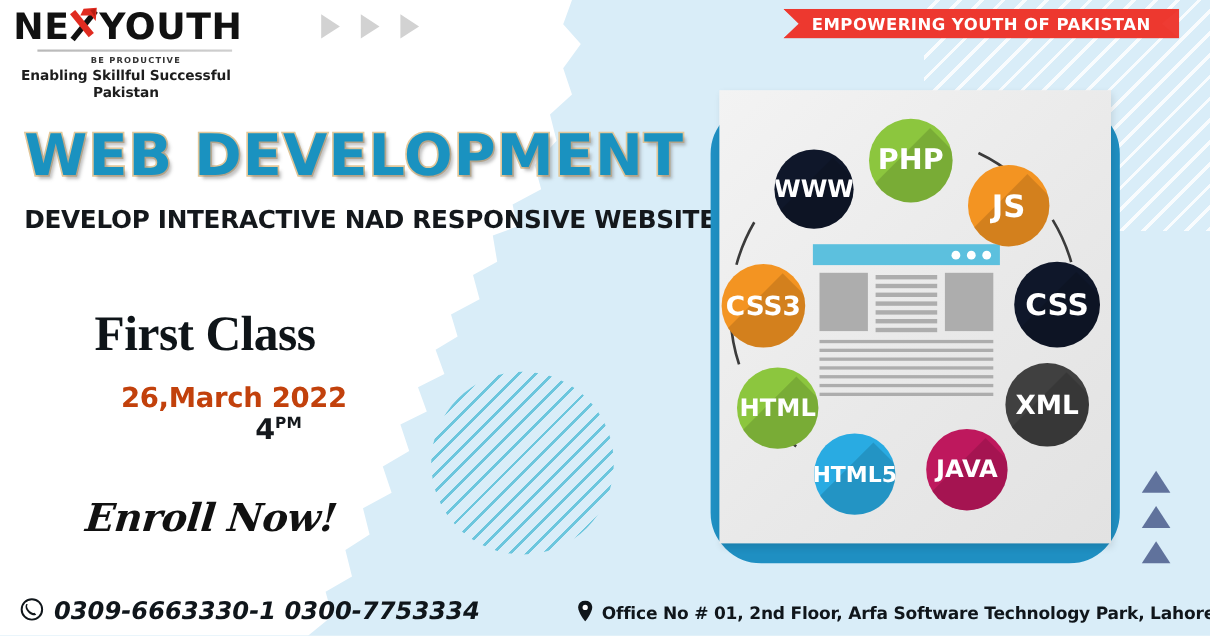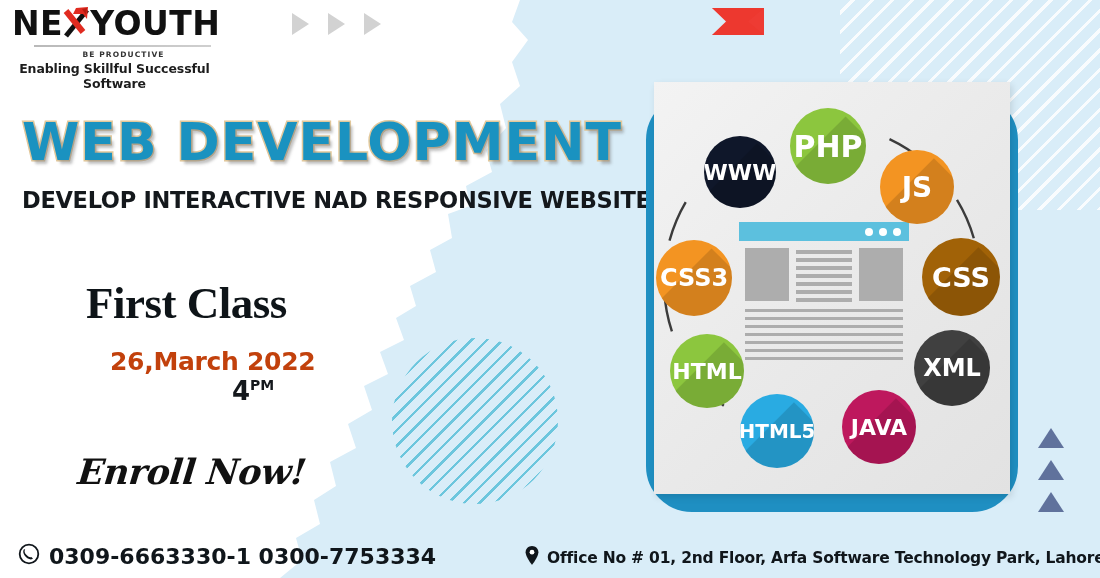--- a/index.html
+++ b/index.html
@@ -199,20 +199,21 @@
     position:absolute; left:18px; top:543px;
     display:flex; align-items:center; gap:9px;
   }
   .phone-text{
     font-family:"DejaVu Sans", sans-serif;
     font-weight:bold;
     font-size:22px;
     color:#10161b;
     letter-spacing:0px;
     white-space:nowrap;
+    font-style:italic;
   }
   .addr-block{
     position:absolute; left:525px; top:546px;
     display:flex; align-items:center; gap:8px;
   }
   .addr-text{
     font-family:"DejaVu Sans", sans-serif;
     font-weight:bold;
     font-size:15.5px;
     color:#10161b;
@@ -314,31 +315,32 @@
         <svg viewBox="0 0 27 33" width="27" height="33">
           <path d="M3,30 L24,4" stroke="#111" stroke-width="5" fill="none"></path>
           <path d="M3,5 L20,26" stroke="#e02b20" stroke-width="6" fill="none"></path>
           <path d="M13,2 L25,1 L24,13 L20,8 L10,8 Z" fill="#e02b20"></path>
           <path d="M19,3 L24,2 L23,9 Z" fill="#b81c12"></path>
         </svg>
       </span><span>YOUTH</span>
     </div>
     <div class="logo-rule"></div>
     <div class="logo-tag1">BE PRODUCTIVE</div>
-    <div class="logo-tag2">Enabling Skillful Successful Software</div>
+    <div class="logo-tag2">Enabling Skillful Successful Pakistan</div>
   </div>
 
   <div class="play-row">
     <div class="play-tri"></div>
     <div class="play-tri"></div>
     <div class="play-tri"></div>
   </div>
 
   <div class="ribbon">
     <div class="ribbon-inner"></div>
+    <div class="ribbon-text">EMPOWERING YOUTH OF PAKISTAN</div>
   </div>
 
   <div class="headline">WEB DEVELOPMENT</div>
   <div class="subhead">DEVELOP INTERACTIVE NAD RESPONSIVE WEBSITE</div>
 
   <div class="firstclass">First Class</div>
   <div class="dateline">26,March 2022</div>
   <div class="timeline"><span>4</span><sup>PM</sup></div>
   <div class="enroll">Enroll Now!</div>
 
@@ -404,33 +406,33 @@
             <div></div>
             <div></div>
             <div></div>
             <div></div>
             <div></div>
         </div>
       </div>
     </div>
 
     <div id="node-layer">
-        <div class="node" style="left: 168px; top: 36px; width: 76px; height: 76px; background: rgb(140, 198, 62); font-size: 30px;">
+        <div class="node" style="left: 168px; top: 36px; width: 76px; height: 76px; background: rgb(140, 198, 62); font-size: 26px;">
           <span>PHP</span>
         </div>
         <div class="node" style="left: 82px; top: 64px; width: 72px; height: 72px; background: #0f172a; font-size: 22px;">
           <span>WWW</span>
         </div>
         <div class="node" style="left: 258px; top: 78px; width: 74px; height: 74px; background: rgb(243, 148, 34); font-size: 28px;">
           <span>JS</span>
         </div>
         <div class="node" style="left: 34px; top: 168px; width: 76px; height: 76px; background: rgb(243, 148, 34); font-size: 24px;">
           <span>CSS3</span>
         </div>
-        <div class="node" style="left: 300px; top: 166px; width: 78px; height: 78px; background: #a16207; font-size: 27px;">
+        <div class="node" style="left: 300px; top: 166px; width: 78px; height: 78px; background: #0f172a; font-size: 27px;">
           <span>CSS</span>
         </div>
         <div class="node" style="left: 48px; top: 262px; width: 74px; height: 74px; background: rgb(140, 198, 62); font-size: 22px;">
           <span>HTML</span>
         </div>
         <div class="node" style="left: 292px; top: 258px; width: 76px; height: 76px; background: #404040; font-size: 24px;">
           <span>XML</span>
         </div>
         <div class="node" style="left: 118px; top: 322px; width: 74px; height: 74px; background: rgb(41, 171, 226); font-size: 20px;">
           <span>HTML5</span>

